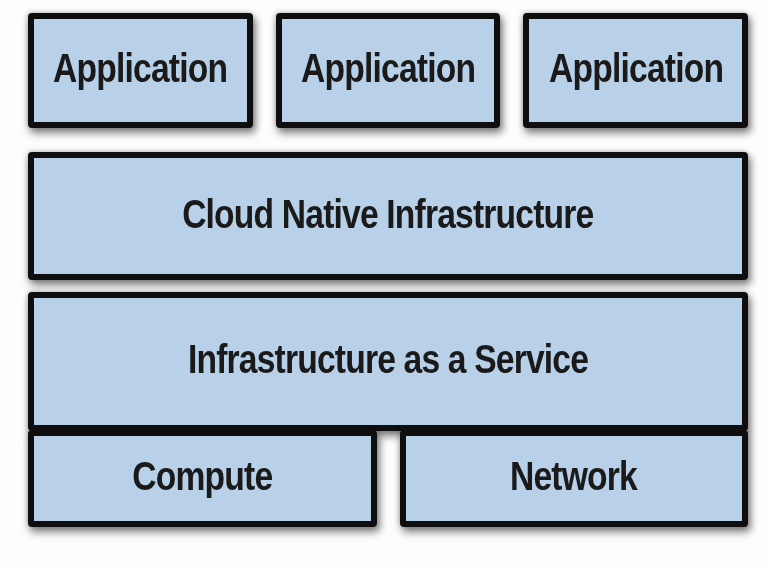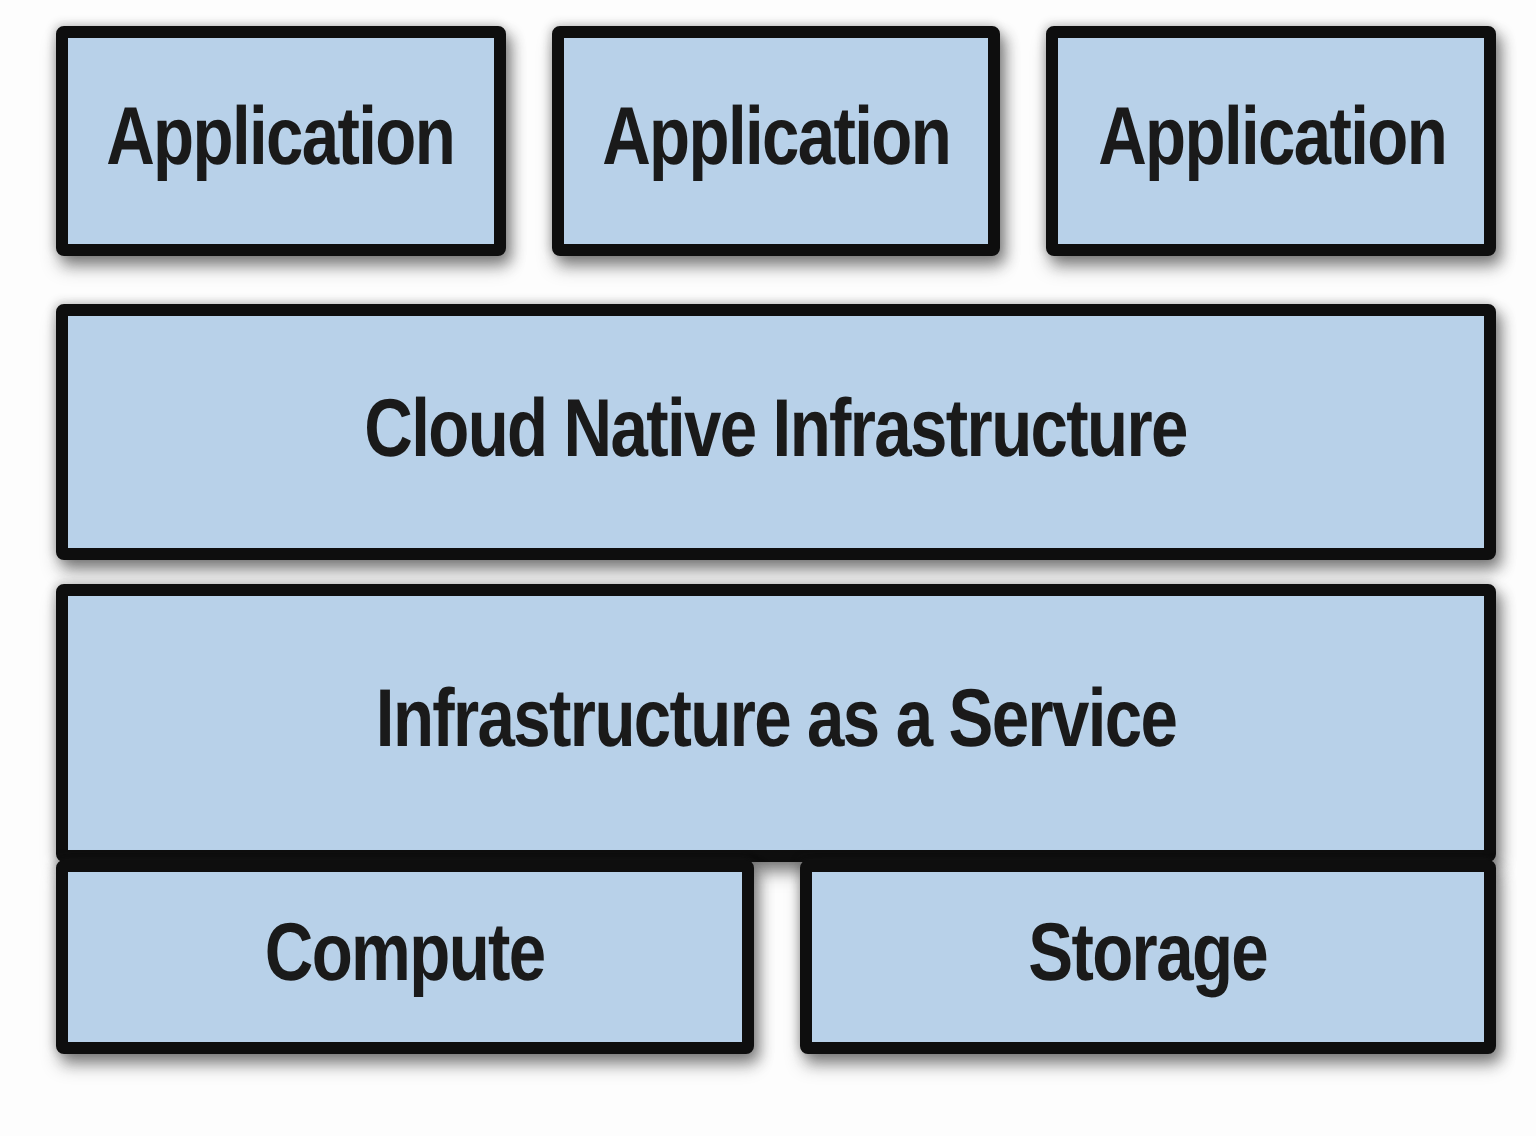--- a/index.html
+++ b/index.html
@@ -82,17 +82,17 @@
     <div class="box">
       <span class="box-label">Infrastructure as a Service</span>
     </div>
   </div>
 
   <div class="row row-resources">
     <div class="box">
       <span class="box-label">Compute</span>
     </div>
     <div class="box">
-      <span class="box-label">Storage</span>
+      <span class="box-label">Network</span>
     </div>
   </div>
 
 </div>
 
 </body></html>

